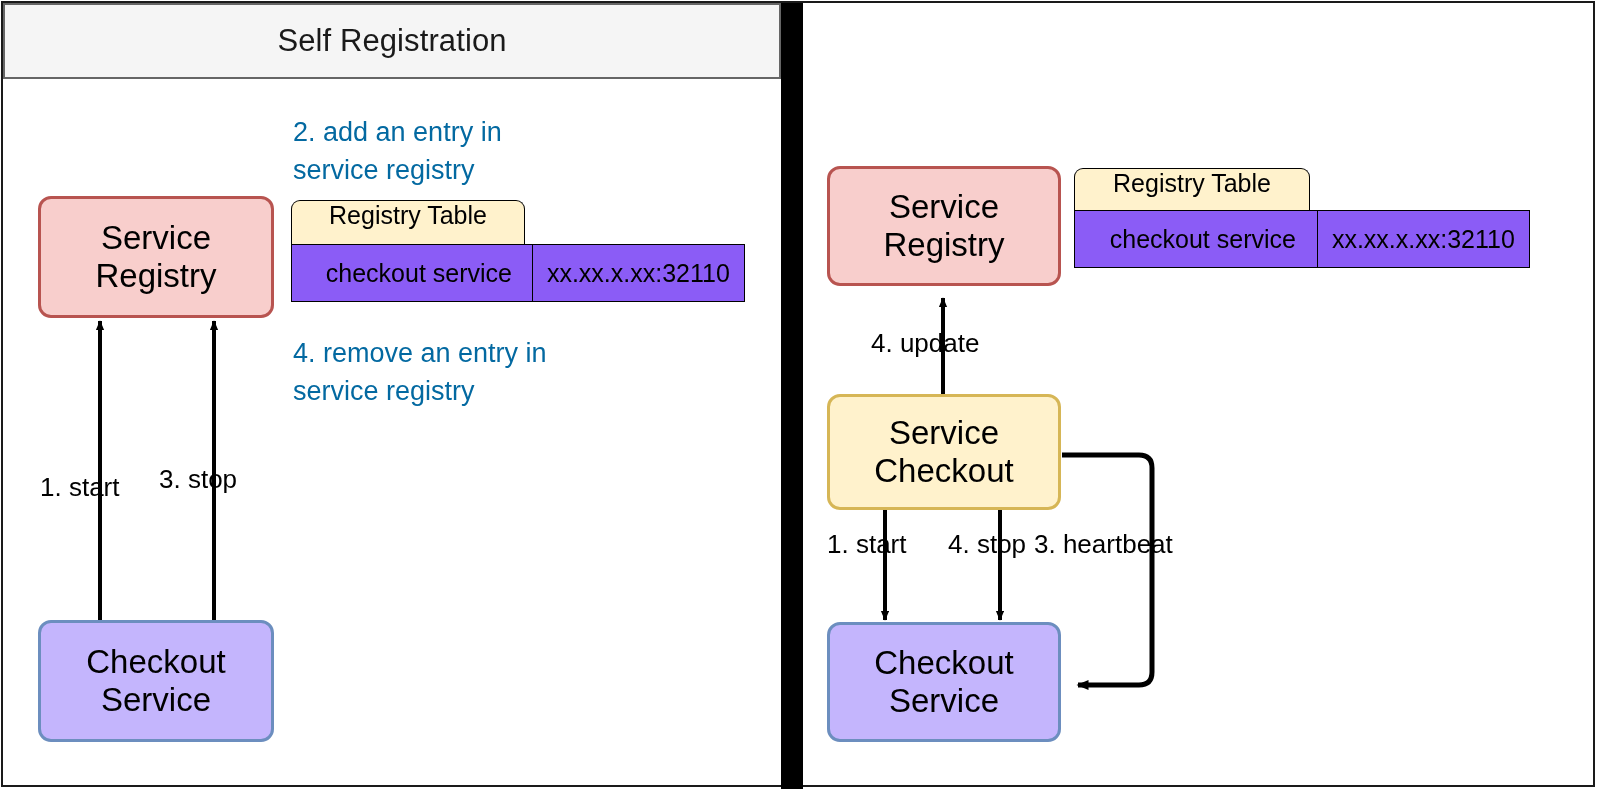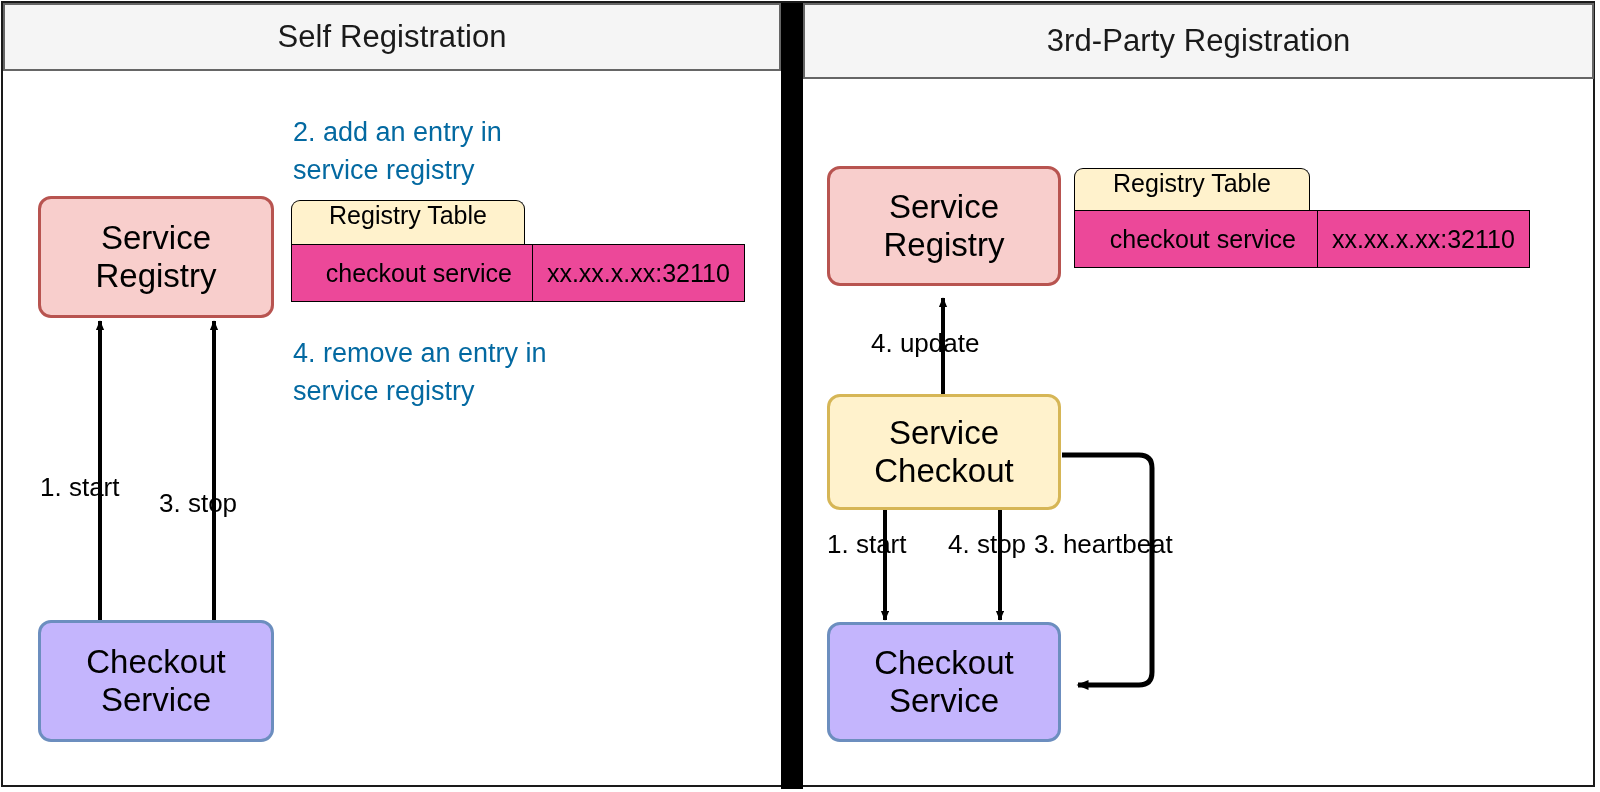--- a/index.html
+++ b/index.html
@@ -45,21 +45,21 @@
     display: flex;
     align-items: center;
     justify-content: center;
   }
   .title-banner span {
     font-size: 31px;
     color: #1a1a1a;
     letter-spacing: 0.1px;
     white-space: nowrap;
   }
-  #banner-left  { left: 3px;   top: 3px; width: 778px; height: 68px; }
+  #banner-left  { left: 3px;   top: 3px; width: 778px; height: 76px; }
   #banner-right { left: 803px; top: 3px; width: 791px; height: 76px; }
 
   
   .node {
     position: absolute;
     box-sizing: border-box;
     border-radius: 13px;
     border-width: 3px;
     border-style: solid;
     display: flex;
@@ -98,21 +98,21 @@
     font-size: 25px;
     color: #000000;
     white-space: nowrap;
   }
   .reg-table .tab-row {
     position: absolute;
     left: 0;
     display: flex;
     box-sizing: border-box;
     border: 1.6px solid #000000;
-    background: #ec4899;
+    background: #8b5cf6;
     padding-left: 14px;
   }
   .reg-table .tab-cell {
     display: flex;
     align-items: center;
     justify-content: center;
     box-sizing: border-box;
     font-size: 25px;
     color: #000000;
     white-space: nowrap;
@@ -214,25 +214,22 @@
   </div>
 
   <div class="note" style="left:293px; top:113px;">2. add an entry in
 service registry</div>
 
   <div class="note" style="left:293px; top:334px;">4. remove an entry in
 service registry</div>
 
   <div class="edge-label" style="left:40px; top:472px;">1. start</div>
 
-  <div class="edge-label" style="left:159px; top:488px;">3. stop</div>
-
-  <div class="title-banner" id="banner-right">
-    <span>3rd-Party Registration</span>
-  </div>
+  <div class="edge-label" style="left:159px; top:464px;">3. stop</div>
+
 
   <div class="node registry" id="right-registry" style="left:827px; top:166px; width:234px; height:120px;">
     <span class="node-line">Service</span>
     <span class="node-line">Registry</span>
   </div>
 
   <div class="node manager" id="right-manager" style="left:827px; top:394px; width:234px; height:116px;">
     <span class="node-line">Service</span>
     <span class="node-line">Checkout</span>
   </div>

